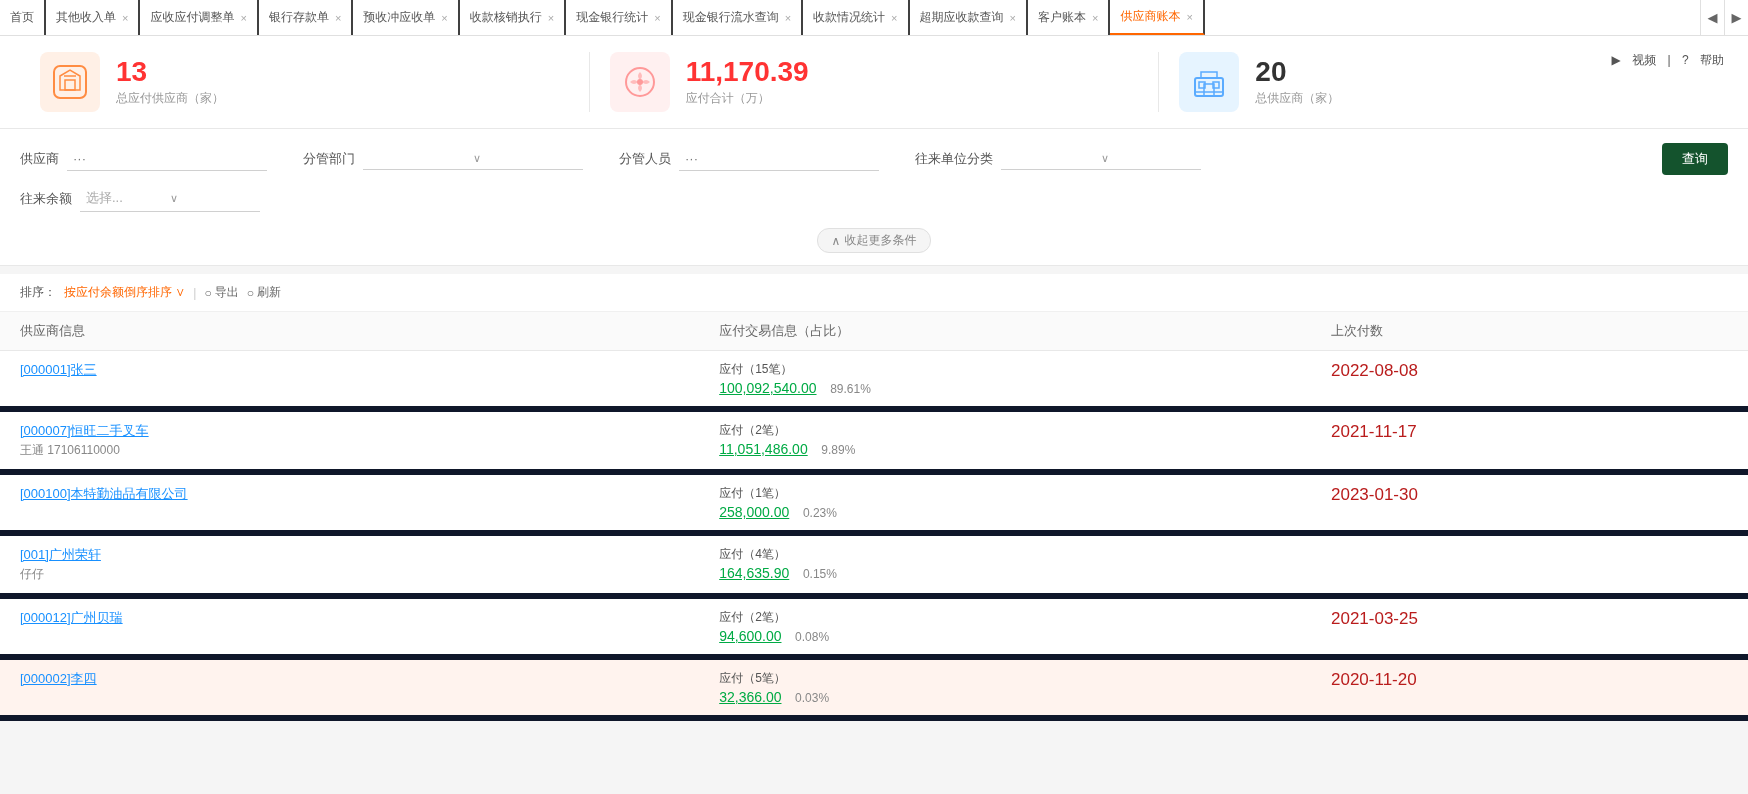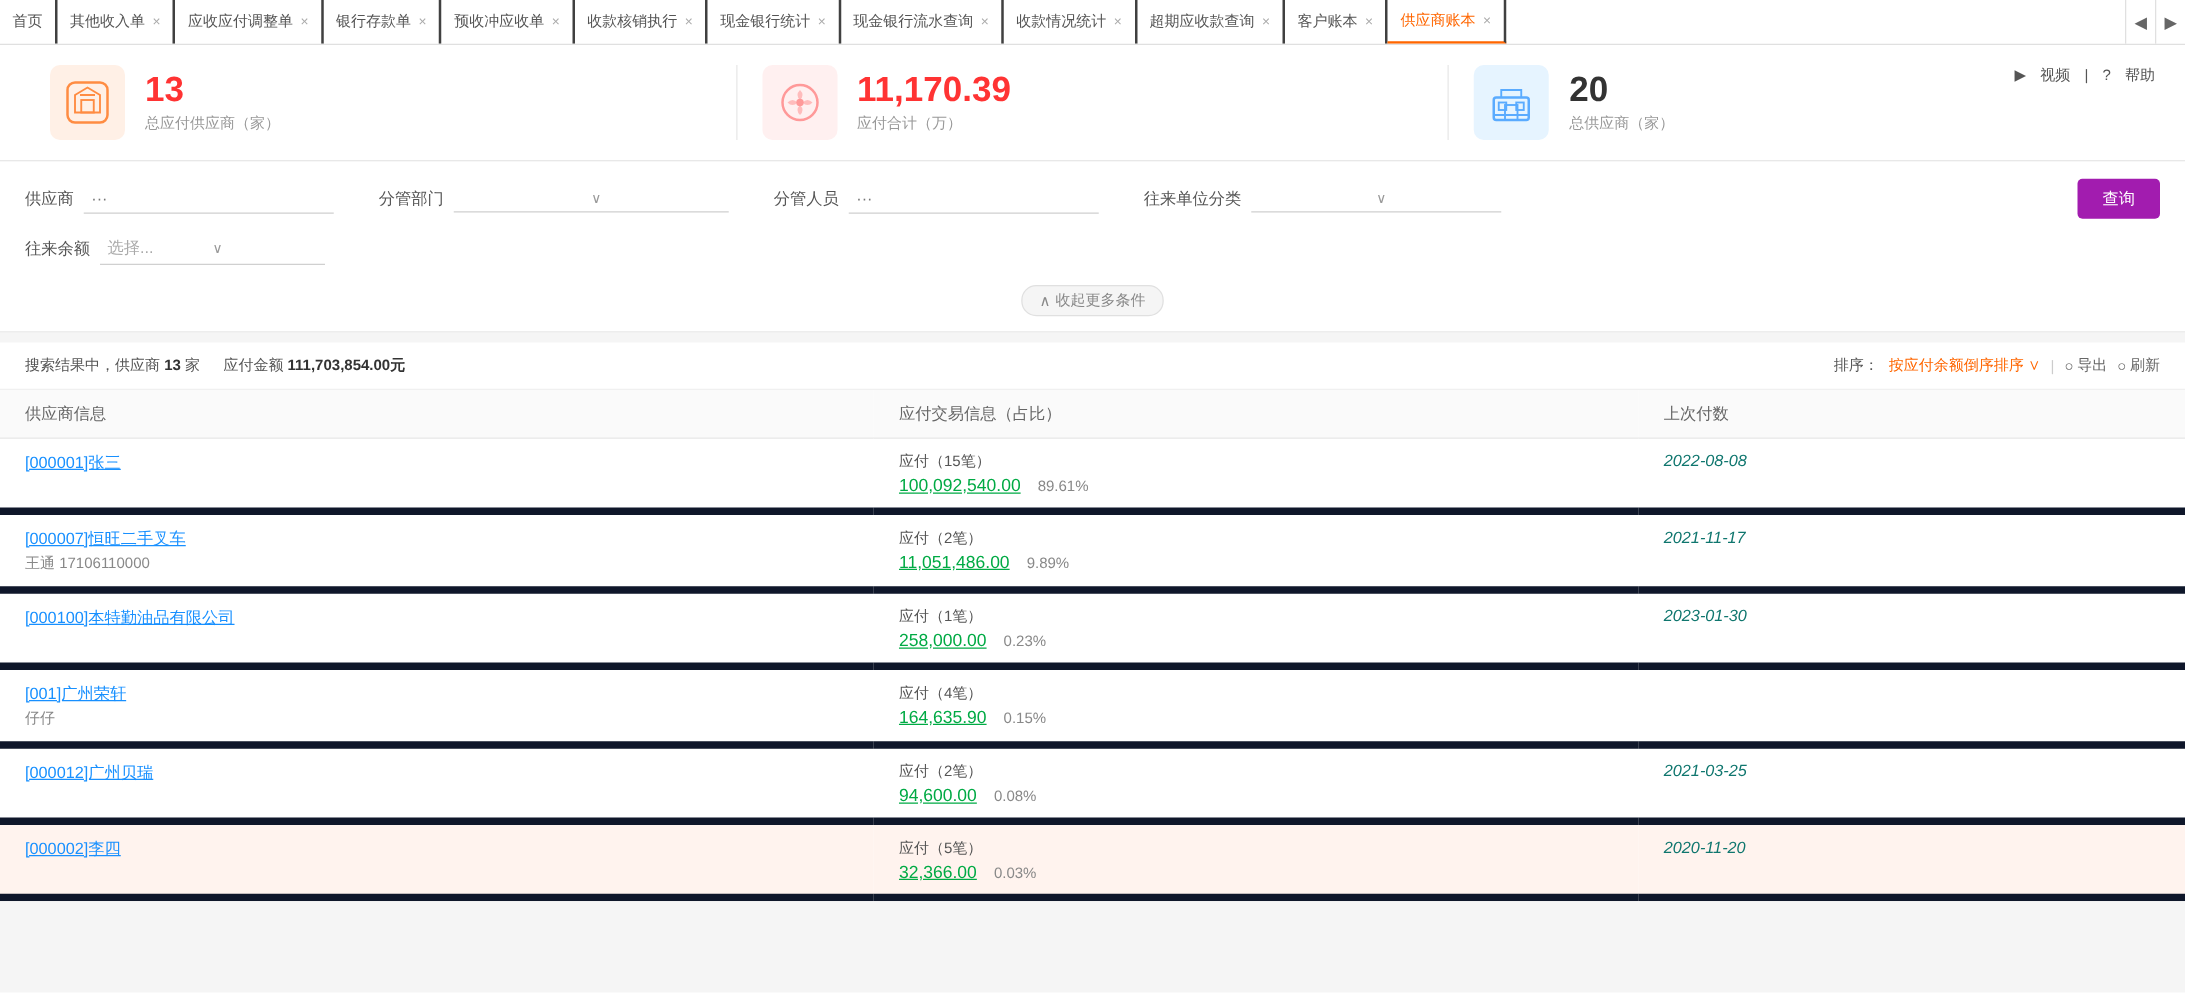--- a/index.html
+++ b/index.html
@@ -116,21 +116,21 @@
       display: flex;
       align-items: center;
       border-bottom: 1px solid #d0d0d0;
       padding: 4px 6px;
       width: 200px;
       cursor: pointer;
     }
     .filter-select span { flex: 1; color: #aaa; font-size: 13px; }
     .filter-select .arrow-down { color: #999; font-size: 11px; }
     .search-btn {
-      background: #a21caf;
+      background: #14532d;
       color: #fff;
       border: none;
       padding: 7px 20px;
       border-radius: 4px;
       cursor: pointer;
       font-size: 13px;
       margin-left: auto;
     }
     .collapse-bar {
       display: flex;
@@ -219,21 +219,21 @@
       margin-top: 2px;
     }
     .tx-label { color: #555; font-size: 12px; margin-bottom: 2px; }
     .tx-amount {
       color: #00aa44;
       font-size: 14px;
       text-decoration: underline;
       cursor: pointer;
     }
     .tx-percent { color: #888; font-size: 12px; margin-left: 10px; }
-    .last-pay { color: #0f766e; font-size: 13px; font-style: italic; }
+    .last-pay { color: #b91c1c; font-size: 17px; }
 
     
     .table-container { overflow-x: auto; overflow-y: auto; max-height: 420px; }
     .table-container::-webkit-scrollbar { width: 6px; height: 6px; }
     .table-container::-webkit-scrollbar-thumb { background: #ccc; border-radius: 3px; }
   </style>
 </head>
 <body>
 
 <div class="top-nav">
@@ -390,28 +390,20 @@
   <div class="collapse-bar">
     <div class="collapse-btn">
       <span>∧</span>
       <span>收起更多条件</span>
     </div>
   </div>
 </div>
 
 <div class="table-section">
   <div class="table-toolbar">
-    <div class="info">
-      <span>搜索结果中，供应商</span>
-      <strong>13</strong>
-      <span>家</span>
-      　
-      <span>应付金额</span>
-      <strong>111,703,854.00元</strong>
-    </div>
     <div class="toolbar-actions">
       <span class="sort-label">排序：</span>
       <span class="sort-value">
         <span>按应付余额倒序排序</span>
         <span>∨</span>
       </span>
       <span style="color:#ccc;">|</span>
       <div class="action-btn">
         <span>○</span>
         <span>导出</span>

